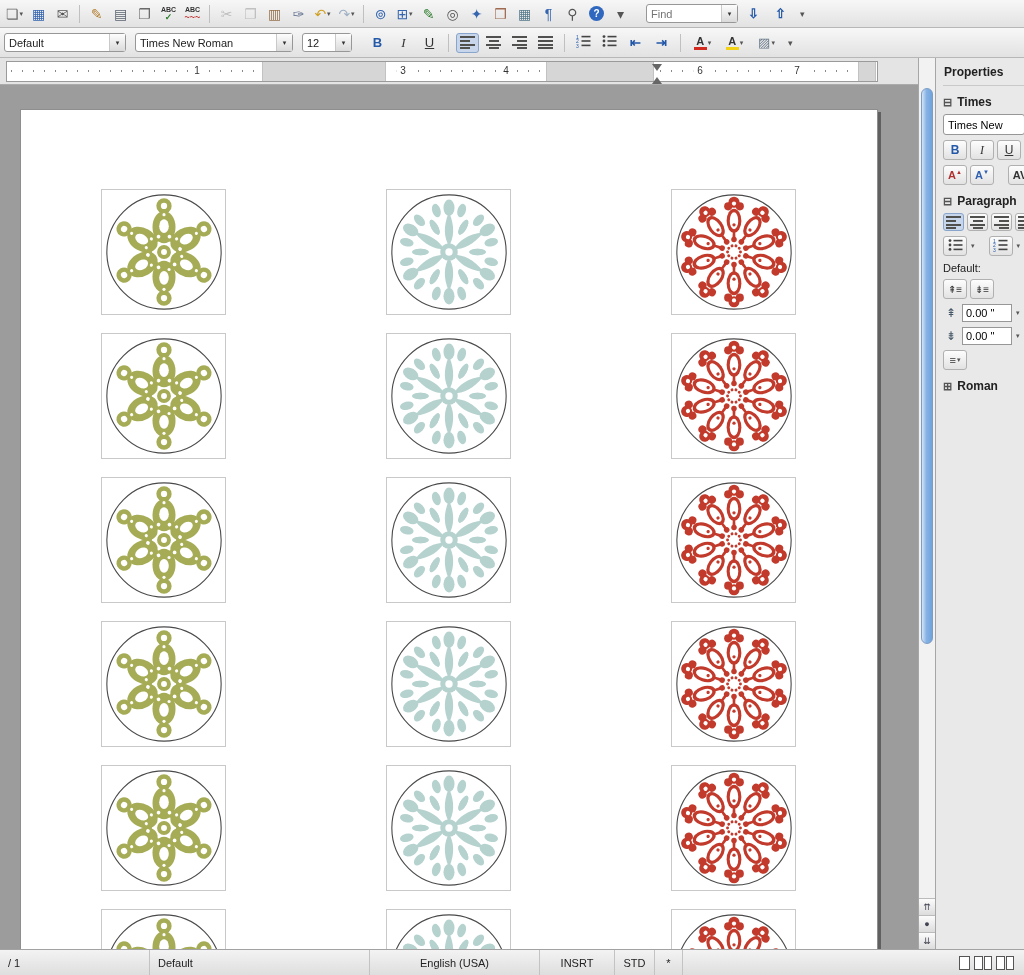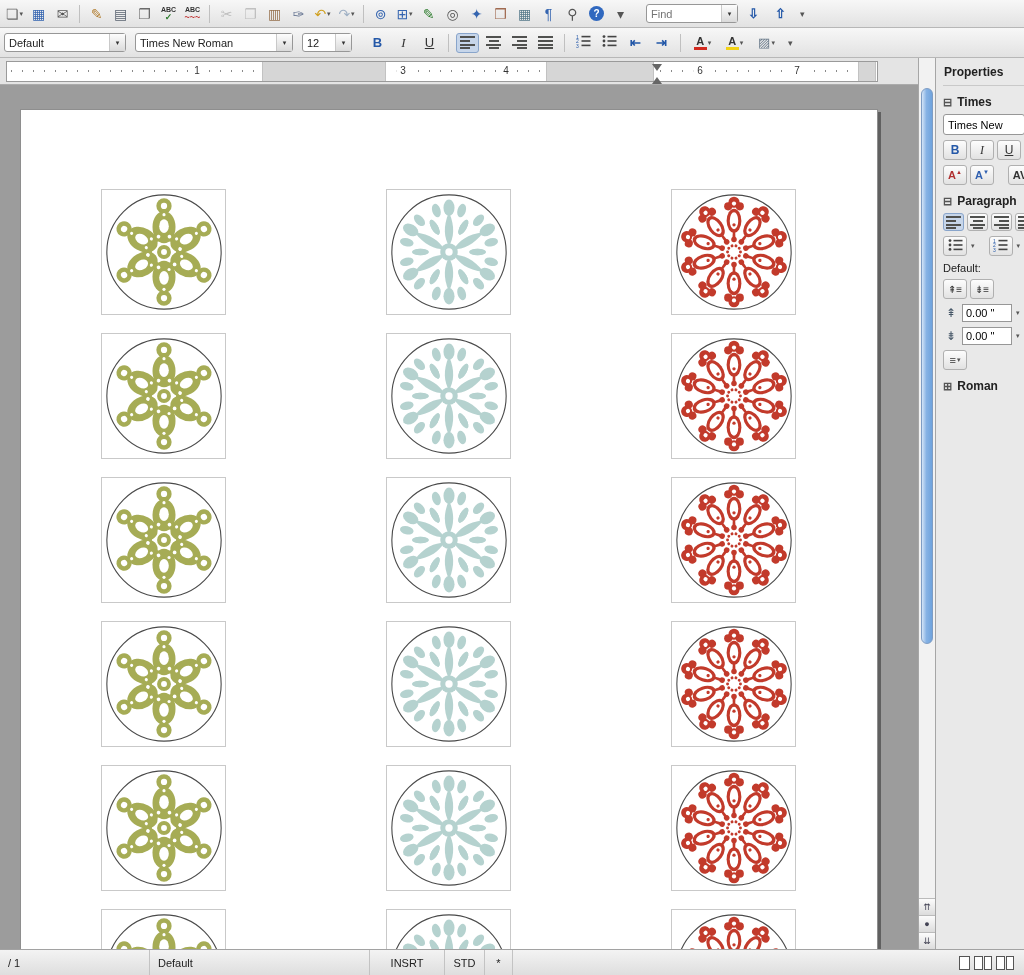--- a/index.html
+++ b/index.html
@@ -2087,20 +2087,21 @@
       <div class="sb-sec-head">
         <span class="tgl">⊞</span>
         <span>Roman</span>
       </div>
     </div>
   </div>
 
   <div class="statusbar">
     <div class="st-cell st-page">/ 1</div>
     <div class="st-cell st-style">Default</div>
+    <div class="st-cell st-lang">English (USA)</div>
     <div class="st-cell st-ins">INSRT</div>
     <div class="st-cell st-sel">STD</div>
     <div class="st-cell st-mod">*</div>
     <div class="st-cell st-flex"></div>
     <div class="st-icons">
       <span class="vic"></span>
       <span class="vic-multi">
           <i></i>
           <i></i>
         </span>

